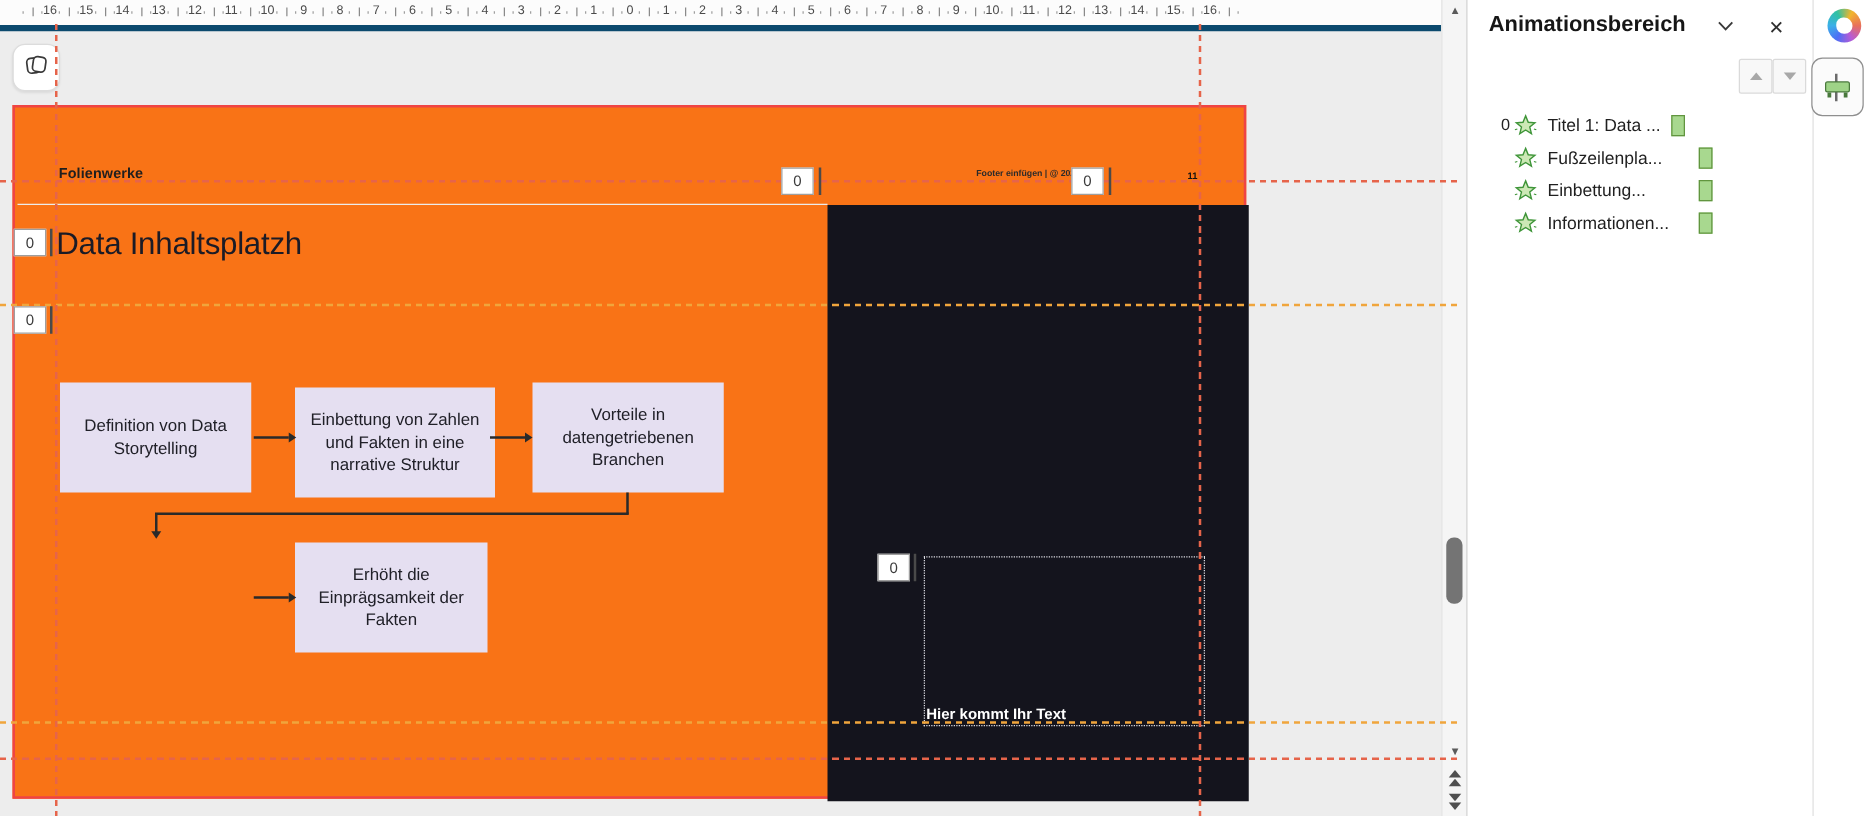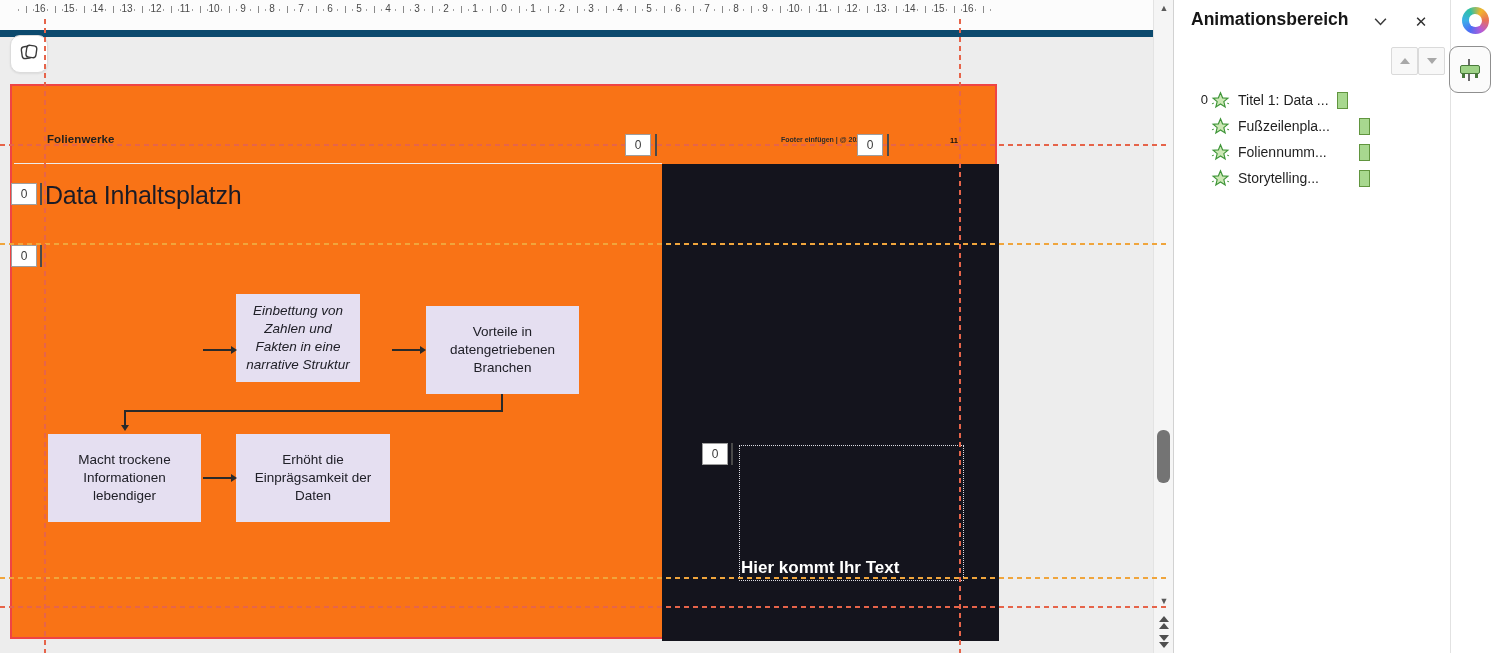--- a/index.html
+++ b/index.html
@@ -2,22 +2,22 @@
 <html><head>
 <meta charset="utf-8">
 <style>
   * { margin:0; padding:0; box-sizing:border-box; }
   html,body { width:1493px; height:653px; overflow:hidden; }
   body { font-family:"Liberation Sans", sans-serif; background:#ededed; position:relative; }
 
   .app { position:absolute; inset:0; width:1493px; height:653px; background:#ededed; }
 
   
-  .ruler { position:absolute; left:0; top:0; width:1153px; height:37px;
-           background:#fcfcfc; border-bottom:7px solid #0c4a6e; z-index:2; }
+  .ruler { position:absolute; left:0; top:0; width:1153px; height:25px;
+           background:#fcfcfc; border-bottom:5px solid #0c4a6e; z-index:2; }
   .ruler .num { position:absolute; top:3px; width:22px; text-align:center;
                 font-size:10px; color:#4a4a4a; }
   .ruler .tick-bar { position:absolute; top:6px; width:1px; height:7px; background:#8a8a8a; }
   .ruler .tick-dot { position:absolute; top:9px; width:1px; height:2px; background:#a0a0a0; }
 
   
   .slide { position:absolute; left:10px; top:84px; width:987px; height:555px;
            background:#f97316; border:2px solid #ef4444; z-index:1; }
   .slide-header-label { position:absolute; left:35px; top:47px; font-size:11.5px;
            font-weight:bold; color:#1f1f1f; letter-spacing:.1px; }
@@ -25,29 +25,29 @@
            font-weight:bold; color:#2b2b2b; white-space:nowrap; }
   .slide-number { position:absolute; left:938px; top:50px; font-size:7.5px;
            font-weight:bold; color:#111; }
   .header-divider { position:absolute; left:2px; top:77px; width:648px; height:1px; background:#ececec; }
   .slide-title { position:absolute; left:33px; top:95px; font-size:25px; font-weight:500;
            color:#1b1b26; letter-spacing:-0.2px; }
 
   .dark-block { position:absolute; left:650px; top:78px; width:337px; height:477px; background:#14141d; }
   .dark-placeholder { position:absolute; left:77px; top:281px; width:225px; height:136px;
            border:1px dotted #dcdce2; }
-  .dark-placeholder-text { position:absolute; left:1px; bottom:2px; font-size:17px;
+  .dark-placeholder-text { position:absolute; left:1px; bottom:2px; font-size:12px;
            font-weight:bold; color:#ffffff; white-space:nowrap; }
 
   
   .flow-box { position:absolute; background:#e5dff1; color:#202028; font-size:13.5px;
            line-height:1.32; display:flex; align-items:center; justify-content:center;
            text-align:center; padding:0 10px; }
   .box-1 { left:36px;  top:220px; width:153px; height:88px; }
-  .box-2 { left:224px; top:208px; width:124px; height:88px;font-style:italic; }
+  .box-2 { left:224px; top:224px; width:160px; height:88px; }
   .box-3 { left:414px; top:220px; width:153px; height:88px; }
   .box-4 { left:36px;  top:348px; width:153px; height:88px; }
   .box-5 { left:224px; top:348px; width:154px; height:88px; }
 
   .arrow-h { position:absolute; height:1.5px; background:#2a2a2a; }
   .arrow-h::after { content:""; position:absolute; right:-6px; top:-3.2px; width:0; height:0;
            border-left:6px solid #2a2a2a; border-top:4px solid transparent; border-bottom:4px solid transparent; }
   .arr-1 { left:191px; top:263px; width:28px; }
   .arr-2 { left:380px; top:263px; width:28px; }
   .arr-3 { left:191px; top:391px; width:28px; }
@@ -298,24 +298,24 @@
     </span>
   </div>
 
   <div class="slide">
     <div class="slide-header-label">Folienwerke</div>
     <div class="slide-footer-text">Footer einfügen | @ 2020 Fo</div>
     <div class="slide-number">11</div>
     <div class="header-divider"></div>
     <div class="slide-title">Data Inhaltsplatzh</div>
 
+    <div class="flow-box box-1">Definition von Data Storytelling</div>
     <div class="flow-box box-2">Einbettung von Zahlen und Fakten in eine narrative Struktur</div>
     <div class="flow-box box-3">Vorteile in datengetriebenen Branchen</div>
-    <div class="flow-box box-4">Macht trockene Informationen lebendiger</div>
-    <div class="flow-box box-5">Erhöht die Einprägsamkeit der Daten</div>
+    <div class="flow-box box-5">Erhöht die Einprägsamkeit der Fakten</div>
 
     <div class="arrow-h arr-1"></div>
     <div class="arrow-h arr-2"></div>
     <div class="arrow-h arr-3"></div>
     <div class="conn-seg conn-v1"></div>
     <div class="conn-seg conn-h"></div>
     <div class="conn-seg conn-v2"></div>
     <div class="conn-head"></div>
 
     <div class="dark-block">
@@ -402,33 +402,33 @@
         </div>
         <div class="anim-row">
           <span class="seq-num"></span>
           <span class="star"><svg width="19" height="19" viewBox="0 0 20 20">
               <path d="M10 1.8 L12.2 7.2 L17.8 7.6 L13.5 11.2 L14.9 16.8 L10 13.7 L5.1 16.8 L6.5 11.2 L2.2 7.6 L7.8 7.2 Z" fill="#cce8b5" stroke="#3f9539" stroke-width="1.2"></path>
               <g stroke="#3f9539" stroke-width="1">
                 <line x1="1" y1="13.5" x2="3" y2="12.8"></line>
                 <line x1="17" y1="12.8" x2="19" y2="13.5"></line>
               </g>
             </svg></span>
-          <span class="lbl">Foliennumm...</span>
+          <span class="lbl">Einbettung...</span>
           <span class="bar"></span>
         </div>
         <div class="anim-row">
           <span class="seq-num"></span>
           <span class="star"><svg width="19" height="19" viewBox="0 0 20 20">
               <path d="M10 1.8 L12.2 7.2 L17.8 7.6 L13.5 11.2 L14.9 16.8 L10 13.7 L5.1 16.8 L6.5 11.2 L2.2 7.6 L7.8 7.2 Z" fill="#cce8b5" stroke="#3f9539" stroke-width="1.2"></path>
               <g stroke="#3f9539" stroke-width="1">
                 <line x1="1" y1="13.5" x2="3" y2="12.8"></line>
                 <line x1="17" y1="12.8" x2="19" y2="13.5"></line>
               </g>
             </svg></span>
-          <span class="lbl">Storytelling...</span>
+          <span class="lbl">Informationen...</span>
           <span class="bar"></span>
         </div>
       </div>
   </div>
 
   <div class="right-strip">
     <div class="copilot-logo"></div>
   </div>
   <div class="anim-tab-btn">
     <div class="bench-icon">

